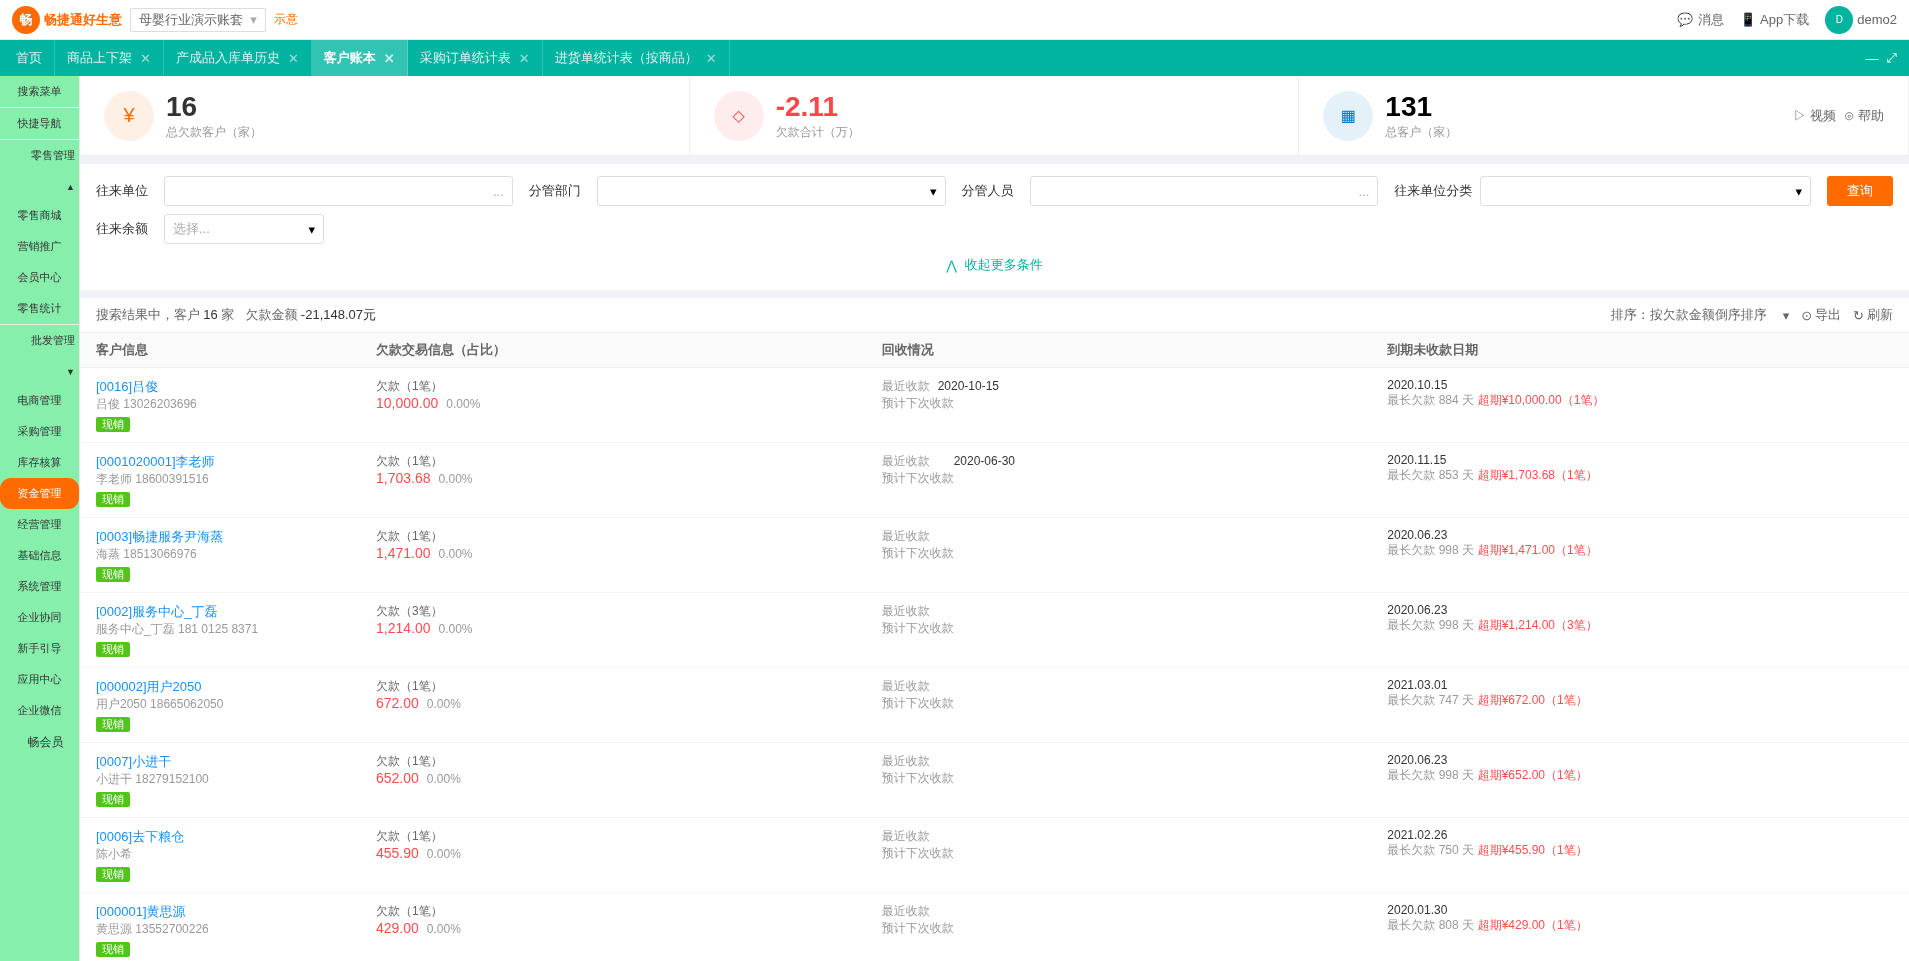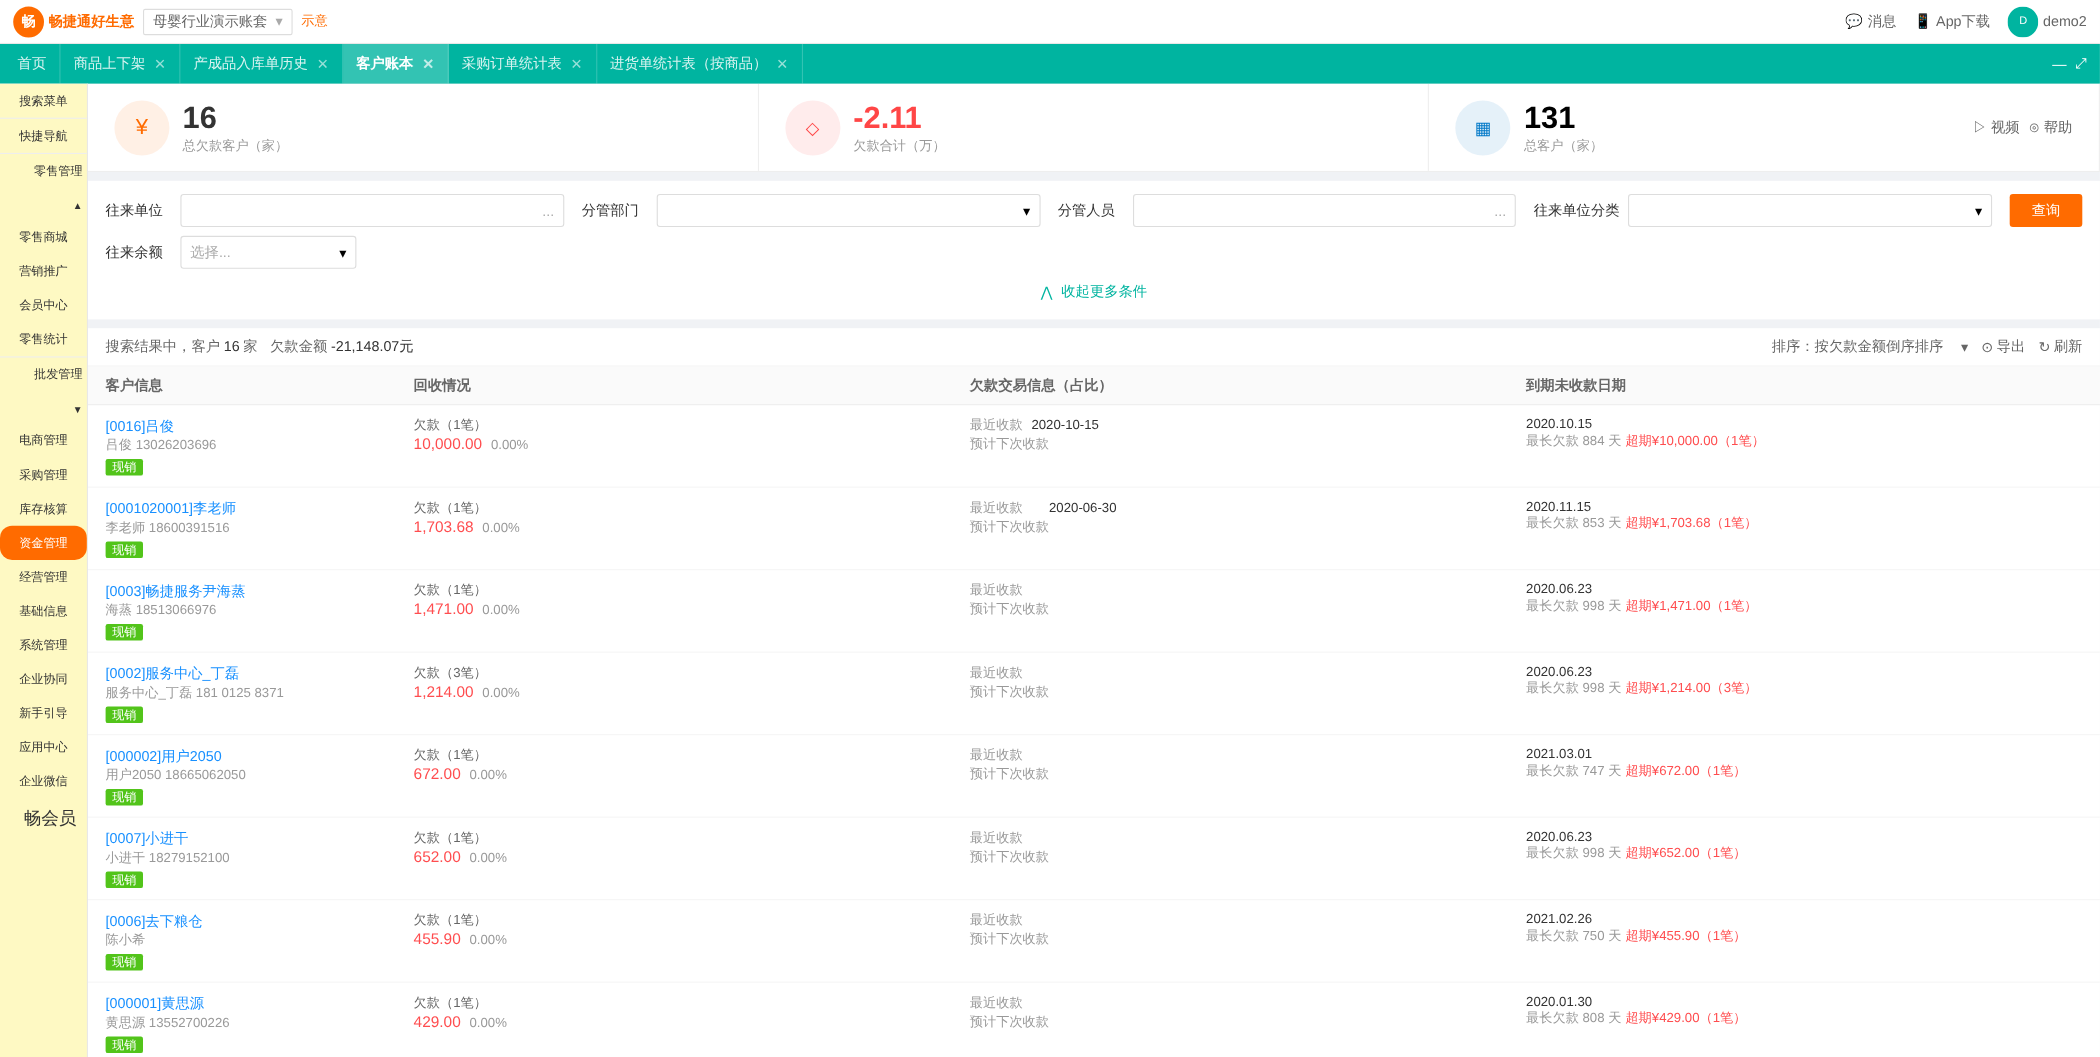--- a/index.html
+++ b/index.html
@@ -20,21 +20,21 @@
     .tab { display: flex; align-items: center; gap: 4px; padding: 0 12px; height: 36px; color: rgba(255,255,255,0.85); font-size: 12px; cursor: pointer; border-right: 1px solid rgba(255,255,255,0.2); white-space: nowrap; }
     .tab.active { background: rgba(255,255,255,0.2); color: #fff; font-weight: bold; }
     .tab .close { margin-left: 4px; opacity: 0.7; }
     .tabs-spacer { flex: 1; }
     .tab-actions { display: flex; align-items: center; gap: 8px; padding-right: 8px; color: #fff; }
 
     
     .main-layout { display: flex; flex: 1; overflow: hidden; }
 
     
-    .sidebar { width: 80px; background: #fef9c3; border-right: 1px solid #e8e8e8; display: flex; flex-direction: column; overflow-y: auto; }
+    .sidebar { width: 80px; background: #86efac; border-right: 1px solid #e8e8e8; display: flex; flex-direction: column; overflow-y: auto; }
     .sidebar-search { padding: 8px 4px; border-bottom: 1px solid #eee; text-align: center; color: #333; font-size: 12px; cursor: pointer; }
     .sidebar-item { padding: 8px 4px; text-align: center; color: #333; font-size: 12px; cursor: pointer; }
     .sidebar-item.active { background: #ff6b00; color: #fff; border-radius: 11px; }
     .sidebar-item.group { display: flex; align-items: flex-end; justify-content: center; gap: 19px; flex-direction: column; }
     .sidebar-divider { height: 1px; background: #eee; }
 
     
     .content { flex: 1; overflow-y: auto; background: #f0f2f5; }
 
     
@@ -213,21 +213,21 @@
     <div class="sidebar-item">
       <span style="font-size:11px;">新手引导</span>
     </div>
     <div class="sidebar-item">
       <span style="font-size:11px;">应用中心</span>
     </div>
     <div class="sidebar-item">
       <span style="font-size:11px;">企业微信</span>
     </div>
     <div class="sidebar-item">
-      <span style="font-size:16px;margin-left:12px;">畅会员</span>
+      <span style="font-size:12px;margin-left:12px;">畅会员</span>
     </div>
   </div>
 
   <div class="content scrollbar-thin">
 
     <div class="stats-bar">
       <div class="stat-item">
         <div class="stat-icon orange">¥</div>
         <div class="stat-text">
           <span class="stat-num">16</span>
@@ -326,22 +326,22 @@
         <div style="cursor:pointer;display:flex;align-items:center;gap:3px;">
           <span>↻</span>
           <span>刷新</span>
         </div>
       </div>
     </div>
 
     <div class="table-area">
       <div class="table-header">
         <div>客户信息</div>
+        <div>欠款交易信息（占比）</div>
         <div>回收情况</div>
-        <div>欠款交易信息（占比）</div>
         <div>到期未收款日期</div>
       </div>
 
       <div class="table-row">
         <div>
           <div><span class="customer-name"><span>[0016]</span><span>吕俊</span></span></div>
           <div class="customer-sub">吕俊 13026203696</div>
           <div><span class="tag">现销</span></div>
         </div>
         <div>

